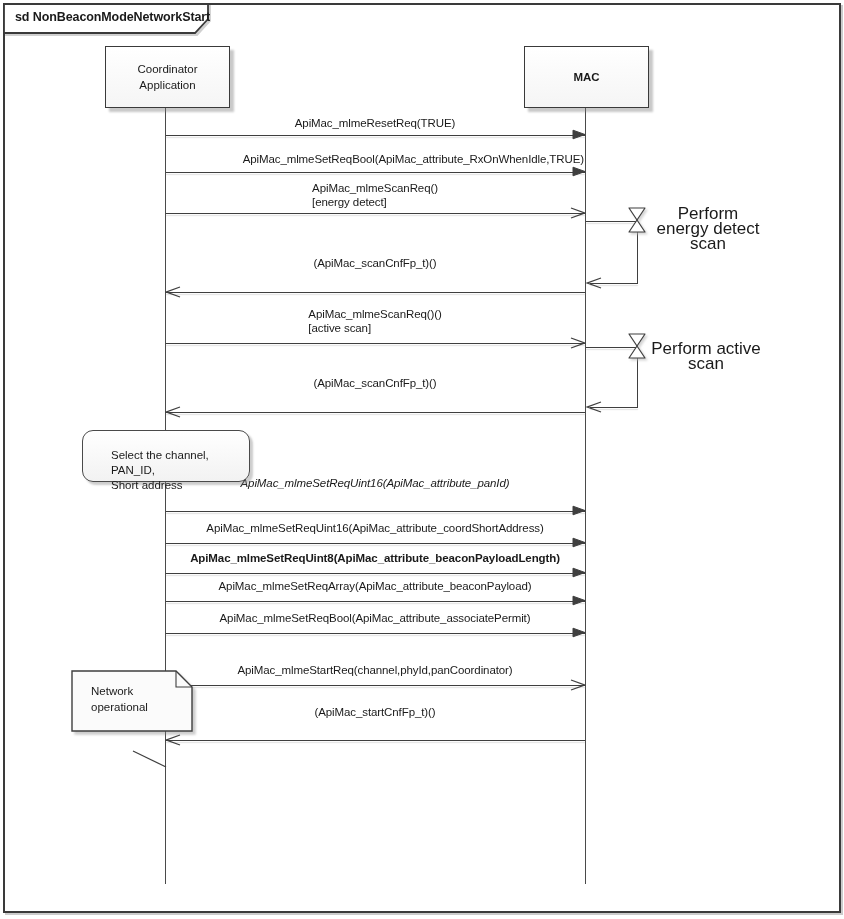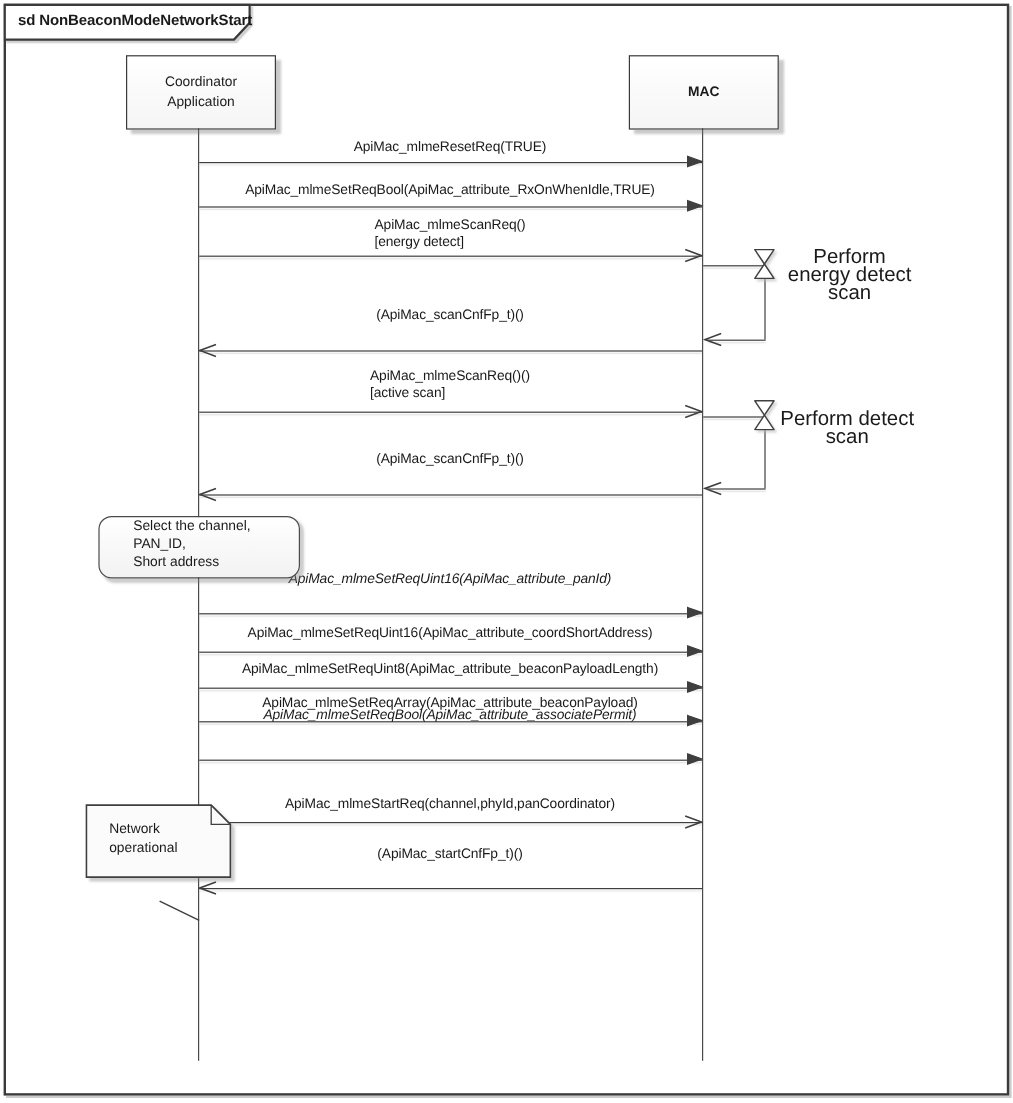--- a/index.html
+++ b/index.html
@@ -37,21 +37,21 @@
   .hourglass{position:absolute;z-index:6;line-height:0;filter:drop-shadow(2px 2px 1px rgba(185,185,185,.6));}
   .timer-label{
     position:absolute;text-align:center;font-size:17px;line-height:15px;
     white-space:pre-line;z-index:4;
   }
   .note-rounded{
     position:absolute;border:1.4px solid #4a4a4a;border-radius:11px;
     background:linear-gradient(#ffffff,#f2f2f2);
     box-shadow:3px 3px 2px rgba(130,130,130,.40);
     font-size:11.5px;line-height:15px;white-space:pre-line;
-    padding:1px 8px 0 28px;box-sizing:border-box;z-index:8;
+    padding:17px 8px 0 28px;box-sizing:border-box;z-index:8;
   }
   .note-folded{position:absolute;z-index:8;filter:drop-shadow(3px 3px 1px rgba(130,130,130,.40));}
   .note-folded .note-text{
     position:absolute;left:20px;top:13px;font-size:11.5px;line-height:16px;white-space:pre-line;
   }
   #anchor-overlay{position:absolute;left:0;top:0;z-index:7;pointer-events:none;}
 </style>
 </head>
 <body>
 
@@ -71,21 +71,21 @@
       <div class="lifeline-box" style="left: 524px; top: 46px; width: 123px; height: 60px; font-weight: bold;">MAC</div>
     </div>
   <div id="layer-messages">
       <div class="msg-label" style="left: 166px; top: 116px; width: 418px;">
         <div class="inner">ApiMac_mlmeResetReq(TRUE)</div>
       </div>
       <div class="msg-line" style="left: 166px; top: 135px; width: 419px;"></div>
       <div class="arrow" style="left: 572px; top: 129px;"><svg width="14" height="11" viewBox="0 0 14 11">
           <path d="M1,1.2 L13,5.5 L1,9.8 Z" fill="#3f3f3f" stroke="#3f3f3f" stroke-width="1"></path>
         </svg></div>
-      <div class="msg-label" style="left: 166px; top: 152px; width: 418px;">
+      <div class="msg-label" style="left: 166px; top: 152px; width: 418px; justify-content: flex-end;">
         <div class="inner">ApiMac_mlmeSetReqBool(ApiMac_attribute_RxOnWhenIdle,TRUE)</div>
       </div>
       <div class="msg-line" style="left: 166px; top: 172px; width: 419px;"></div>
       <div class="arrow" style="left: 572px; top: 166px;"><svg width="14" height="11" viewBox="0 0 14 11">
           <path d="M1,1.2 L13,5.5 L1,9.8 Z" fill="#3f3f3f" stroke="#3f3f3f" stroke-width="1"></path>
         </svg></div>
       <div class="msg-label" style="left: 166px; top: 181px; width: 418px;">
         <div class="inner">ApiMac_mlmeScanReq()
 [energy detect]</div>
       </div>
@@ -122,35 +122,35 @@
       <div class="arrow" style="left: 572px; top: 505px;"><svg width="14" height="11" viewBox="0 0 14 11">
           <path d="M1,1.2 L13,5.5 L1,9.8 Z" fill="#3f3f3f" stroke="#3f3f3f" stroke-width="1"></path>
         </svg></div>
       <div class="msg-label" style="left: 166px; top: 521px; width: 418px;">
         <div class="inner">ApiMac_mlmeSetReqUint16(ApiMac_attribute_coordShortAddress)</div>
       </div>
       <div class="msg-line" style="left: 166px; top: 543px; width: 419px;"></div>
       <div class="arrow" style="left: 572px; top: 537px;"><svg width="14" height="11" viewBox="0 0 14 11">
           <path d="M1,1.2 L13,5.5 L1,9.8 Z" fill="#3f3f3f" stroke="#3f3f3f" stroke-width="1"></path>
         </svg></div>
-      <div class="msg-label" style="left: 166px; top: 551px; width: 418px;">
+      <div class="msg-label" style="left: 166px; top: 551px; width: 418px; font-weight: bold;">
         <div class="inner">ApiMac_mlmeSetReqUint8(ApiMac_attribute_beaconPayloadLength)</div>
       </div>
       <div class="msg-line" style="left: 166px; top: 573px; width: 419px;"></div>
       <div class="arrow" style="left: 572px; top: 567px;"><svg width="14" height="11" viewBox="0 0 14 11">
           <path d="M1,1.2 L13,5.5 L1,9.8 Z" fill="#3f3f3f" stroke="#3f3f3f" stroke-width="1"></path>
         </svg></div>
       <div class="msg-label" style="left: 166px; top: 579px; width: 418px;">
         <div class="inner">ApiMac_mlmeSetReqArray(ApiMac_attribute_beaconPayload)</div>
       </div>
       <div class="msg-line" style="left: 166px; top: 601px; width: 419px;"></div>
       <div class="arrow" style="left: 572px; top: 595px;"><svg width="14" height="11" viewBox="0 0 14 11">
           <path d="M1,1.2 L13,5.5 L1,9.8 Z" fill="#3f3f3f" stroke="#3f3f3f" stroke-width="1"></path>
         </svg></div>
-      <div class="msg-label" style="left: 166px; top: 589px; width: 418px; font-style: italic;">
+      <div class="msg-label" style="left: 166px; top: 611px; width: 418px;">
         <div class="inner">ApiMac_mlmeSetReqBool(ApiMac_attribute_associatePermit)</div>
       </div>
       <div class="msg-line" style="left: 166px; top: 633px; width: 419px;"></div>
       <div class="arrow" style="left: 572px; top: 627px;"><svg width="14" height="11" viewBox="0 0 14 11">
           <path d="M1,1.2 L13,5.5 L1,9.8 Z" fill="#3f3f3f" stroke="#3f3f3f" stroke-width="1"></path>
         </svg></div>
       <div class="msg-label" style="left: 166px; top: 663px; width: 418px; justify-content: center;">
         <div class="inner">ApiMac_mlmeStartReq(channel,phyId,panCoordinator)</div>
       </div>
       <div class="msg-line" style="left: 166px; top: 685px; width: 419px;"></div>
@@ -179,21 +179,21 @@
       <div class="msg-line" style="left: 586px; top: 347px; width: 52px;"></div>
       <div class="v-line" style="left: 637px; top: 358px; height: 49px;"></div>
       <div class="msg-line" style="left: 590px; top: 407px; width: 48px;"></div>
       <div class="arrow" style="left: 586px; top: 401px;"><svg width="16" height="12" viewBox="0 0 16 12">
           <path d="M15,1 L1.5,6 L15,11" fill="none" stroke="#3f3f3f" stroke-width="1.3"></path>
         </svg></div>
       <div class="hourglass" style="left: 627px; top: 333px;"><svg width="20" height="26" viewBox="0 0 20 26">
           <path d="M2,1 L18,1 L10,13 Z" fill="#ffffff" stroke="#3f3f3f" stroke-width="1.2" stroke-linejoin="round"></path>
           <path d="M10,13 L18,25 L2,25 Z" fill="#ffffff" stroke="#3f3f3f" stroke-width="1.2" stroke-linejoin="round"></path>
         </svg></div>
-      <div class="timer-label" style="left: 650px; top: 341px; width: 112px;">Perform detect
+      <div class="timer-label" style="left: 650px; top: 341px; width: 112px;">Perform active
 scan</div>
     </div>
   <div id="layer-notes">
       <div class="note-rounded" style="left: 82px; top: 430px; width: 168px; height: 52px;">Select the channel,
 PAN_ID,
 Short address</div>
       <div class="note-folded" style="left: 31px; top: 670px; width: 122px; height: 62px; margin-left: 40px;"><svg width="122" height="62" viewBox="0 0 122 62">
           <path d="M1,1 L105,1 L121,17 L121,61 L1,61 Z" fill="#fbfbfb" stroke="#3f3f3f" stroke-width="1.4"></path>
           <path d="M105,1 L105,17 L121,17" fill="none" stroke="#3f3f3f" stroke-width="1.1"></path>
         </svg><div class="note-text">Network

